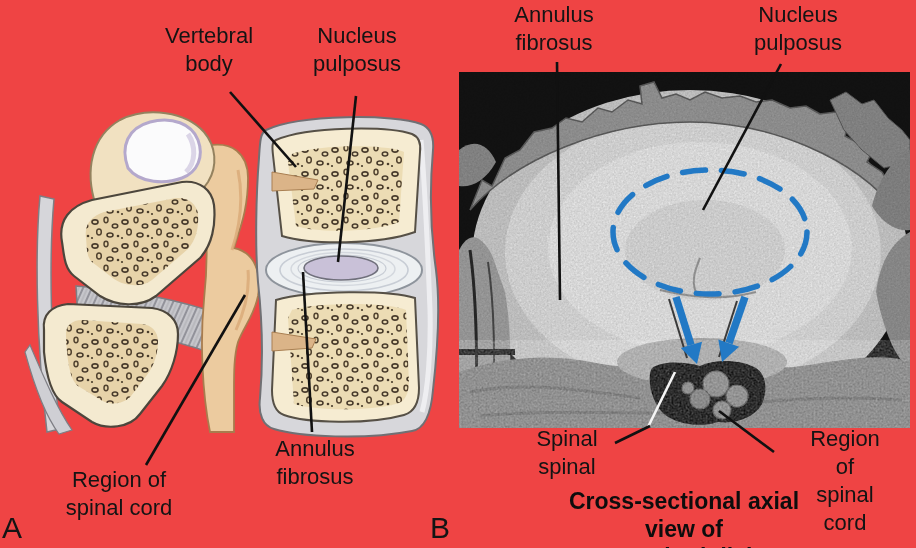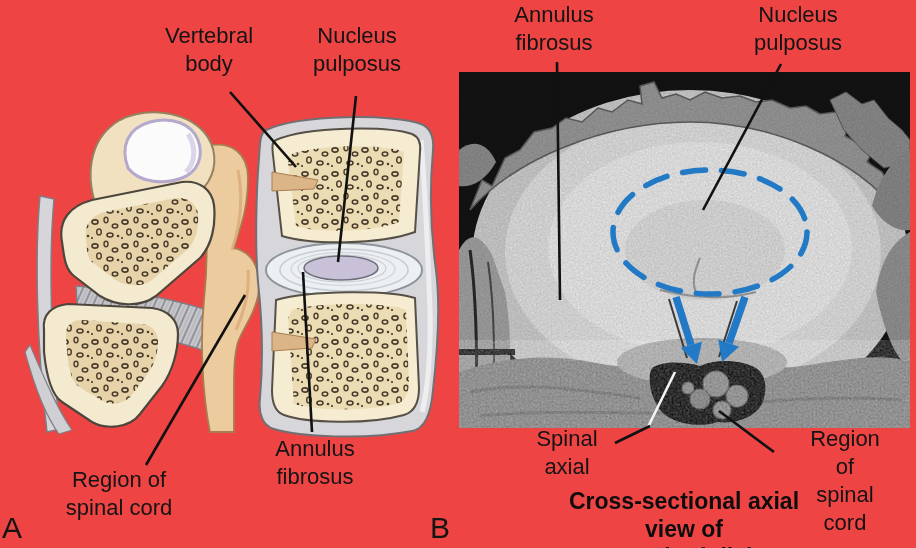--- a/index.html
+++ b/index.html
@@ -215,19 +215,19 @@
 spinal cord</div>
   <div class="lbl" style="left:315px;top:435px;">Annulus
 fibrosus</div>
   <div class="letter" style="left:2px;top:513px;">A</div>
 
   <div class="lbl" style="left:554px;top:1px;">Annulus
 fibrosus</div>
   <div class="lbl" style="left:798px;top:1px;">Nucleus
 pulposus</div>
   <div class="lbl" style="left:567px;top:425px;">Spinal
-axial</div>
+spinal</div>
   <div class="lbl" style="left:845px;top:425px;">Region of
 spinal cord</div>
   <div class="caption" style="left:684px;top:487px;">Cross-sectional axial view of
 vertebral disk</div>
   <div class="letter" style="left:430px;top:513px;">B</div>
 </div>
 
 </body></html>

